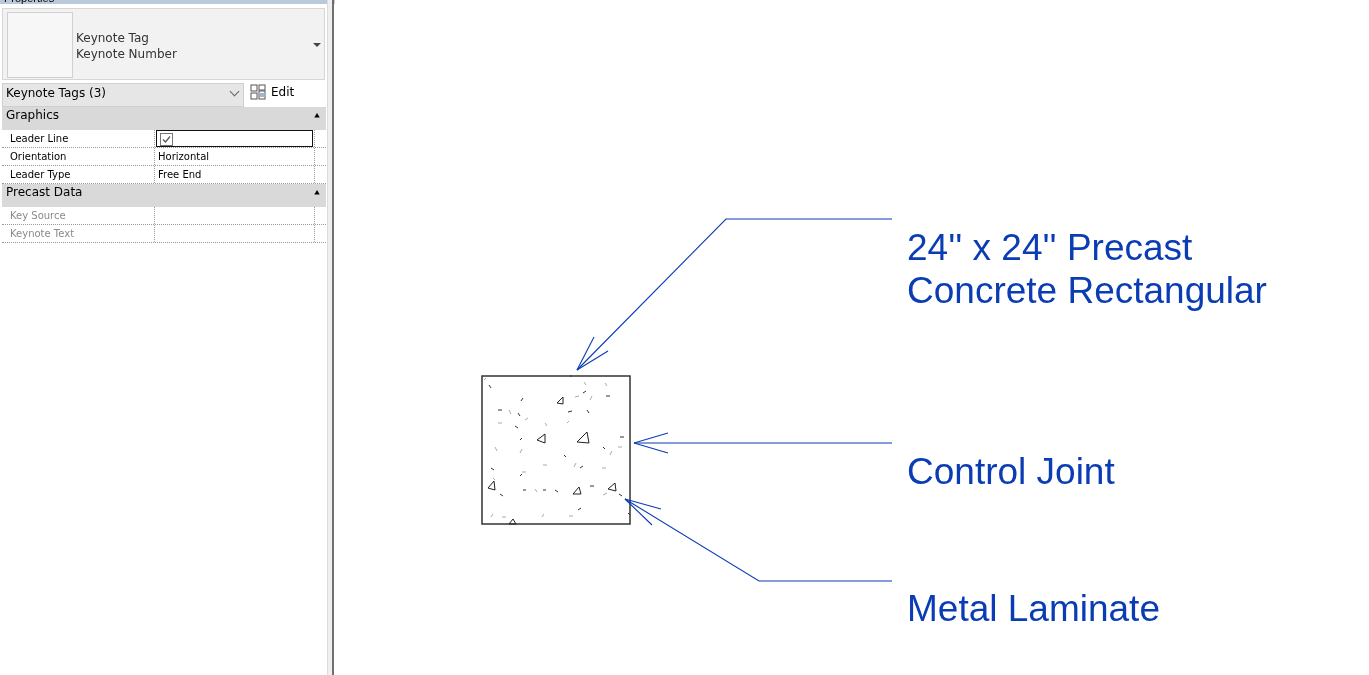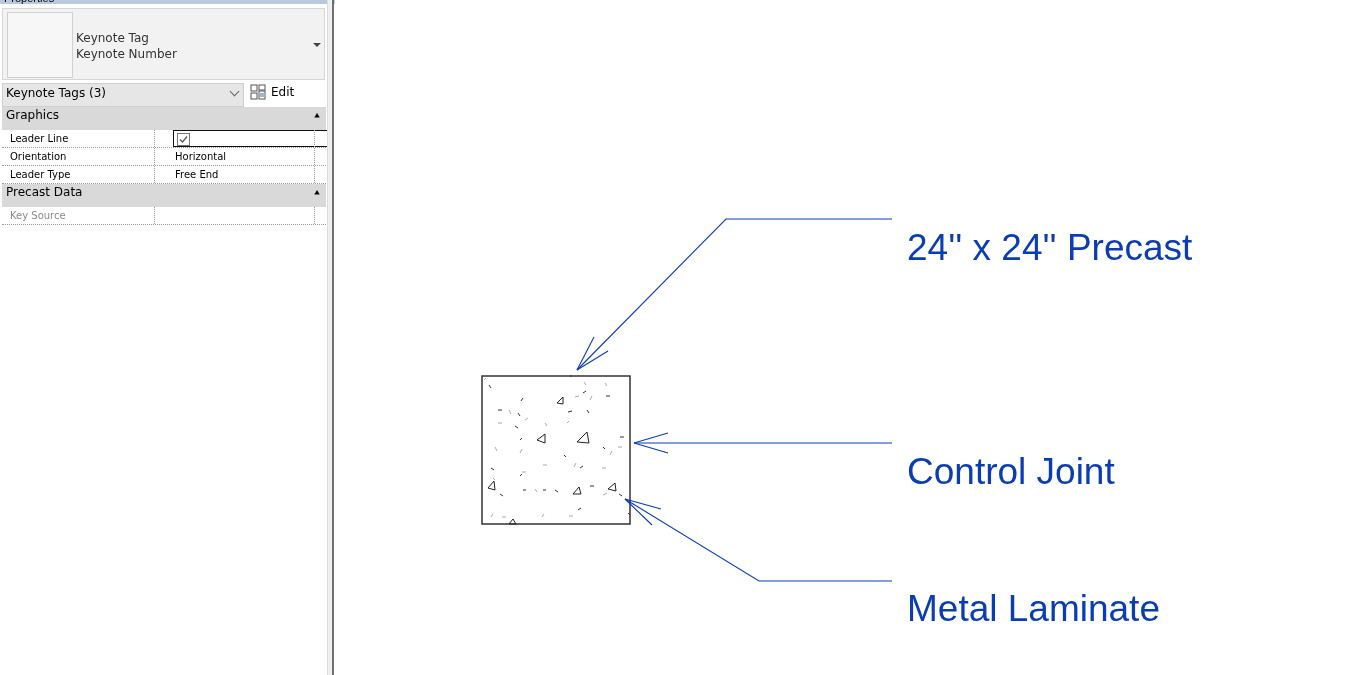--- a/index.html
+++ b/index.html
@@ -20,21 +20,21 @@
   .edit-type { position:absolute; left:248px; top:82px; width:76px; height:20px; font-size:12px; font-family:"DejaVu Sans", sans-serif; color:#000; line-height:20px; }
   .edit-type .icon { position:absolute; left:2px; top:2px; width:16px; height:16px; }
   .edit-type .lbl { position:absolute; left:23px; top:0; }
 
   .grid { position:absolute; left:2px; top:107px; width:324px; }
   .grp { height:23px; background:#d9d9d9; font-size:12px; font-family:"DejaVu Sans", sans-serif; line-height:17px; padding-left:4px; position:relative; color:#000; }
   .grp .collapse { position:absolute; right:5px; top:0; font-size:10px; color:#000; }
   .row { height:18px; position:relative; border-bottom:1px dotted #9a9a9a; font-size:10px; font-family:"DejaVu Sans", sans-serif; line-height:17px; box-sizing:border-box; }
   .row .k { position:absolute; left:0; top:0; width:153px; height:17px; padding-left:8px; box-sizing:border-box; border-right:1px dotted #9a9a9a; color:#000; }
   .row .k.dim { color:#8a8a8a; }
-  .row .v { position:absolute; left:154px; top:0; width:157px; height:17px; padding-left:2px; box-sizing:border-box; color:#000;margin-left:17px; }
+  .row .v { position:absolute; left:154px; top:0; width:157px; height:17px; padding-left:2px; box-sizing:border-box; color:#000; }
   .row .edge { position:absolute; left:311px; top:0; width:1px; height:17px; border-right:1px dotted #9a9a9a; }
   .row .v.active { border:1.5px solid #111; height:17px; top:0; background:#fff; }
   .chk { position:absolute; left:3px; top:2px; width:11px; height:11px; border:1px solid #777; background:#fff; }
   .chk svg { position:absolute; left:0; top:0; }
 
   .divider-light { position:absolute; left:327px; top:0; width:5px; height:675px; background:#efefef; border-left:1px solid #dcdcdc; box-sizing:border-box; }
   .divider-dark { position:absolute; left:332px; top:0; width:2px; height:675px; background:#707070; }
 
   
   .canvas { position:absolute; left:0; top:0; width:1369px; height:675px; pointer-events:none; }
@@ -99,20 +99,25 @@
       <div class="v">Free End</div>
       <div class="edge"></div>
     </div>
 
     <div class="grp">
       <span>Precast Data</span>
       <span class="collapse">⯅</span>
     </div>
     <div class="row">
       <div class="k dim">Key Source</div>
+      <div class="v"></div>
+      <div class="edge"></div>
+    </div>
+    <div class="row">
+      <div class="k dim">Keynote Text</div>
       <div class="v"></div>
       <div class="edge"></div>
     </div>
   </div>
 </div>
 
 <div class="divider-light"></div>
 <div class="divider-dark"></div>
 
 <svg class="canvas" viewBox="0 0 1369 675" xmlns="http://www.w3.org/2000/svg">
@@ -199,19 +204,20 @@
   </g>
   <g fill="none" stroke="#0a3cb4" stroke-width="1.1">
     <polyline points="892,581 759,581 625,499"></polyline>
     <line x1="625" y1="499" x2="661" y2="509"></line>
     <line x1="625" y1="499" x2="652" y2="525"></line>
   </g>
 </svg>
 
 <div class="tag t1">
   <div>24'' x 24'' Precast</div>
+  <div>Concrete Rectangular</div>
 </div>
 <div class="tag t2">
   <div>Control Joint</div>
 </div>
 <div class="tag t3">
   <div>Metal Laminate</div>
 </div>
 
 </body></html>

